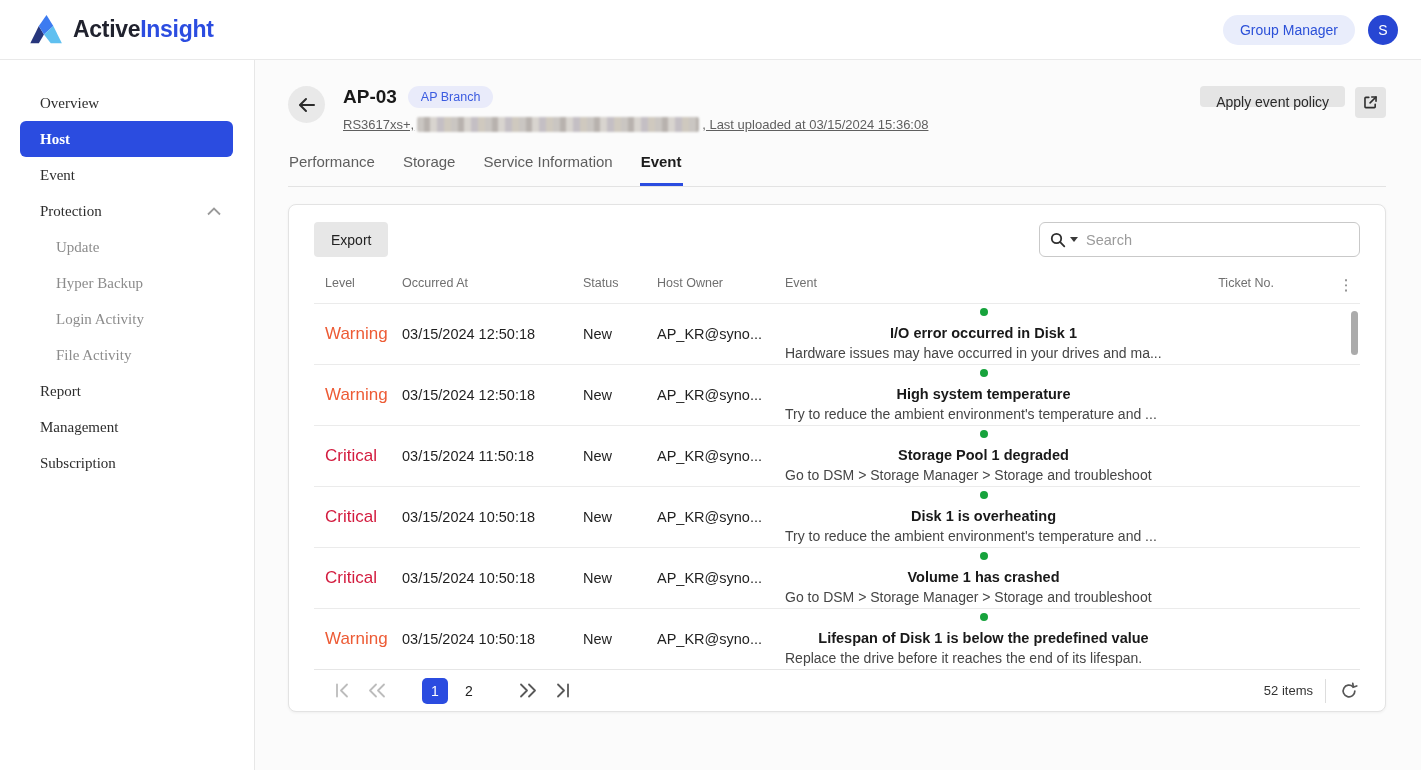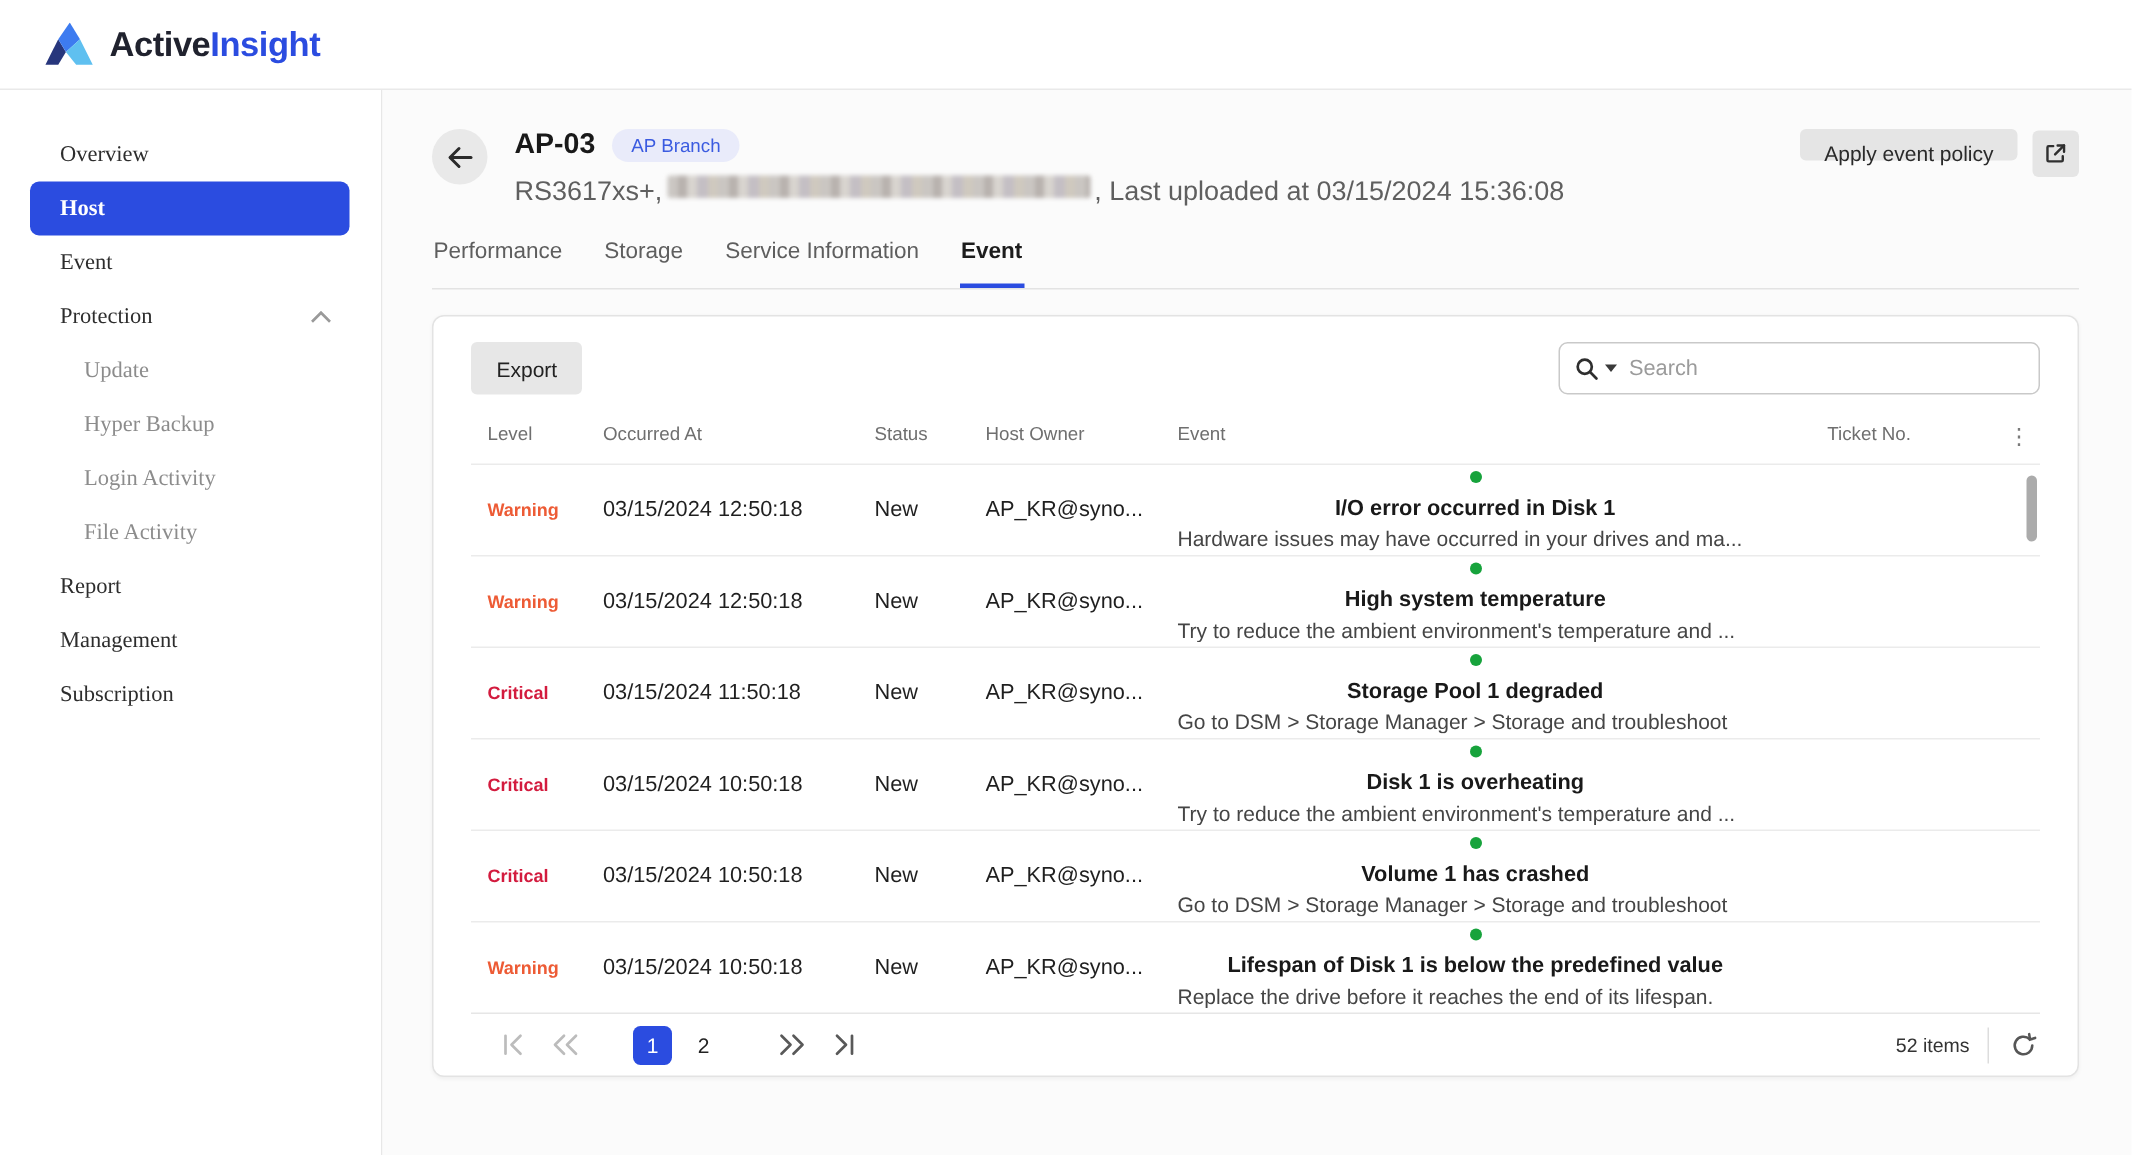--- a/index.html
+++ b/index.html
@@ -32,21 +32,21 @@
   .main { position:absolute; top:60px; left:255px; right:0; bottom:0; background:#fbfbfb;
     padding:26px 35px 0 33px; }
 
   .host-header { display:flex; align-items:flex-start; }
   .back-btn { width:37px; height:37px; border-radius:50%; background:#e9e9e9; border:none;
     display:flex; align-items:center; justify-content:center; cursor:pointer; flex:0 0 auto; }
   .host-head-text { margin-left:18px; }
   .title-row { display:flex; align-items:center; gap:11px; }
   .host-title { font-size:19px; font-weight:700; color:#191919; }
   .host-badge { background:#e9ebfa; color:#3b5be0; font-size:12.5px; padding:4px 13px; border-radius:13px; }
-  .host-subtitle { margin-top:9px; font-size:18px; color:#5f5f5f; display:flex; align-items:flex-start; }
+  .host-subtitle { margin-top:9px; font-size:13px; color:#5f5f5f; display:flex; align-items:flex-start;text-decoration:underline; }
   .redacted { display:inline-block; width:282px; height:15px; margin:0 3px; border-radius:2px;
     background:repeating-linear-gradient(90deg,#cac6c2 0 7px,#b8b2ae 7px 13px,#d8d4cf 13px 20px,#c4bfc4 20px 27px,#cfc9bf 27px 34px);
     filter:blur(1.3px); }
   .header-actions { margin-left:auto; display:flex; gap:10px; }
   .apply-btn { background:#e5e5e5; border:none; border-radius:4px; font-size:14px; color:#2a2a2a;
     padding:8px 16px; cursor:pointer; height:21px; font-family:inherit; }
   .ext-btn { background:#e5e5e5; border:none; border-radius:4px; width:31px; height:31px;
     display:flex; align-items:center; justify-content:center; cursor:pointer; margin-top:1px; }
 
   
@@ -70,21 +70,21 @@
   
   .thead { display:flex; margin-top:19px; padding-bottom:9px; font-size:12.5px; color:#6f6f6f; }
   .trow { display:flex; align-items:center; height:61px; border-top:1px solid #ebebeb; font-size:14.5px; }
   .col-level { width:88px; padding-left:11px; flex:0 0 auto; }
   .col-date { width:181px; flex:0 0 auto; }
   .col-status { width:74px; flex:0 0 auto; }
   .col-host { width:128px; flex:0 0 auto; white-space:nowrap; overflow:hidden; }
   .col-event { flex:1 1 auto; min-width:0; }
   .col-ticket { width:150px; flex:0 0 auto; text-align:right; padding-right:58px; }
   .col-menu { width:28px; flex:0 0 auto; text-align:center; color:#7a7a7a; font-size:15px; cursor:pointer; }
-  .level { font-size:12px;font-weight:bold; }
+  .level { font-size:17px; }
   .level.warning { color:#ed5b35; }
   .level.critical { color:#d31b3e; }
   .event-title { display:flex; align-items:center; gap:9px; font-weight:700; color:#191919; font-size:14.5px;flex-direction:column; }
   .dot { width:8px; height:8px; border-radius:50%; background:#17a33c; flex:0 0 auto; }
   .event-desc { margin-top:4px; font-size:14px; color:#454545; white-space:nowrap; overflow:hidden; }
 
   
   .scroll-thumb { position:absolute; right:27px; top:106px; width:7px; height:44px;
     background:#ababab; border-radius:4px; cursor:pointer; }
 
@@ -110,20 +110,24 @@
   <div class="logo">
     <span style="display:flex;">
       <svg width="33" height="29" viewBox="0 0 38 34">
         <polygon points="0,33 10,13 16,23 10,33" fill="#27367c"></polygon>
         <polygon points="10,13 19,0 27,13 16,23" fill="#3d7bf0"></polygon>
         <polygon points="16,23 27,13 37,33 24,33" fill="#5fc0f0"></polygon>
       </svg>
     </span>
     <span class="logo-text"><span class="a">Active</span><span class="b">Insight</span></span>
   </div>
+  <div class="topbar-right">
+    <button class="group-pill">Group Manager</button>
+    <div class="avatar">S</div>
+  </div>
 </header>
 
 <nav class="sidebar">
   <div class="nav-item">Overview</div>
   <div class="nav-item active">Host</div>
   <div class="nav-item">Event</div>
   <div class="nav-item">
     <span>Protection</span>
     <span class="chev">
       <svg width="14" height="9" viewBox="0 0 14 9" fill="none" stroke="#9a9a9a" stroke-width="1.8">

